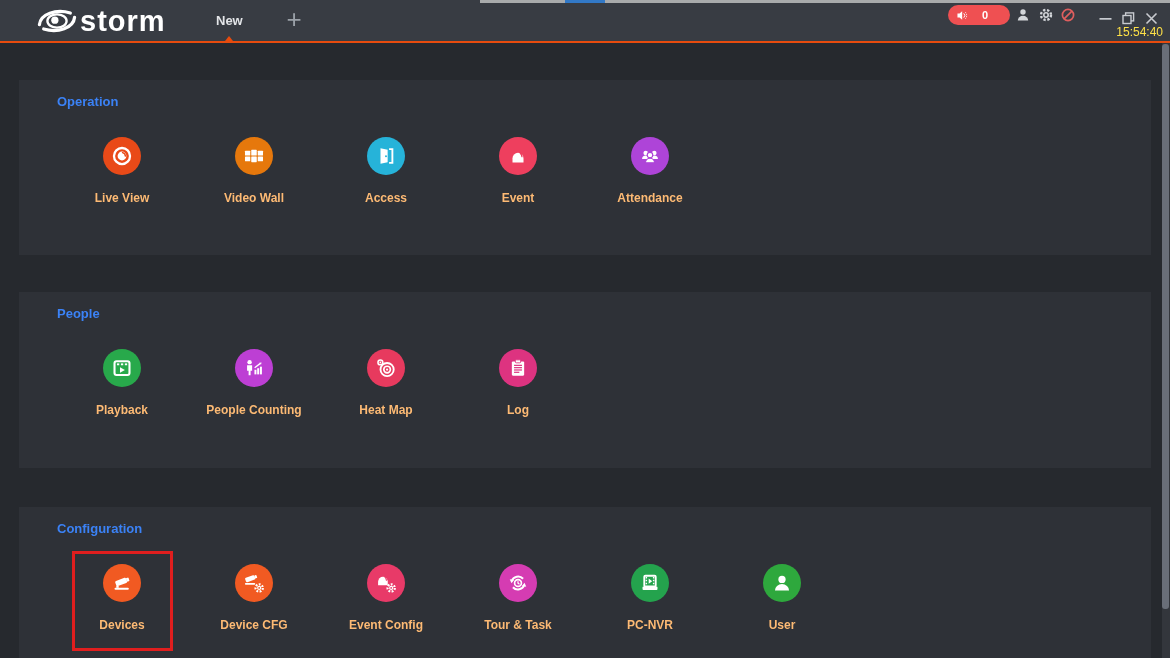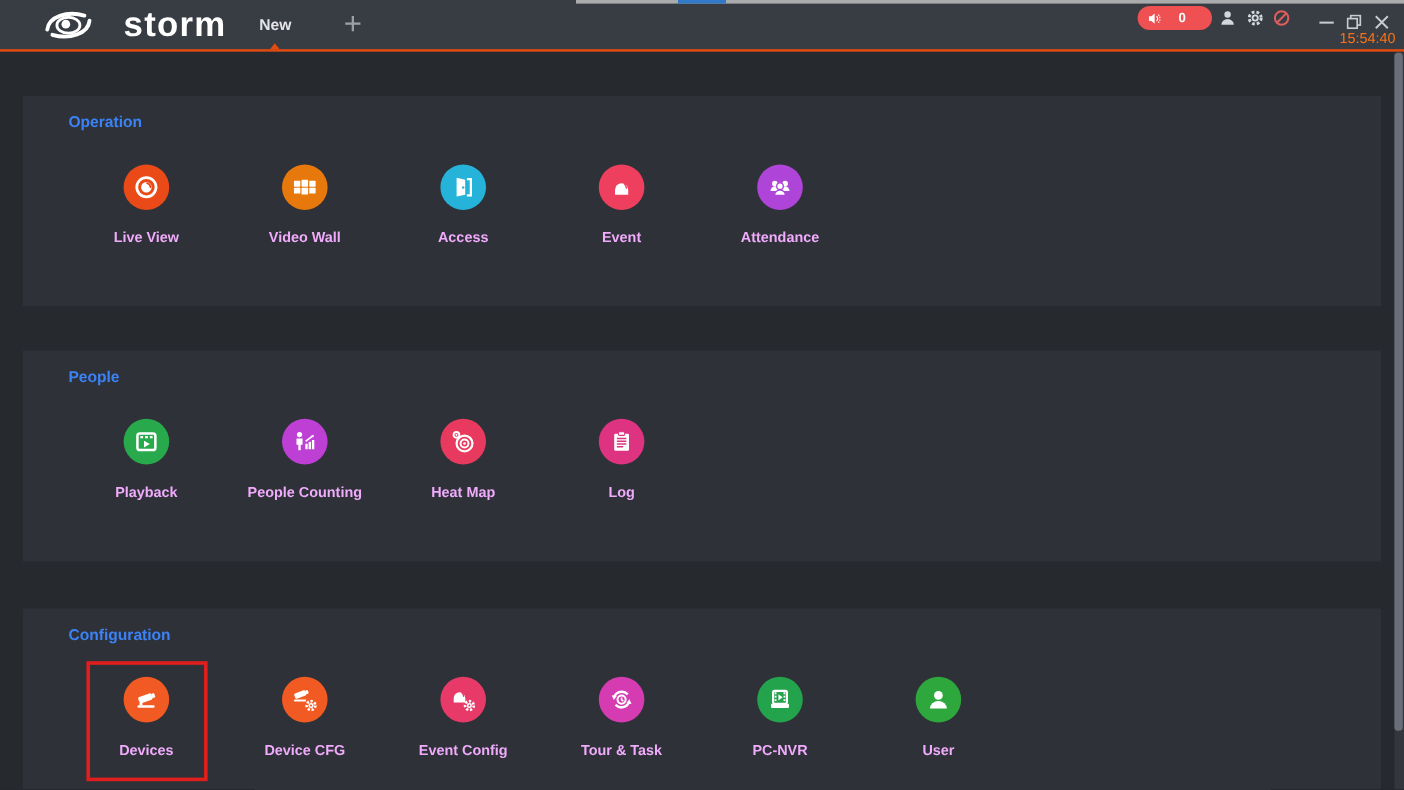--- a/index.html
+++ b/index.html
@@ -7,51 +7,51 @@
        font-family:"Liberation Sans",sans-serif;background:#26292e;}
 
   
   .rec-strip{position:absolute;top:0;left:480px;width:690px;height:3px;background:#a9abac;z-index:30;}
   .rec-strip .seg{position:absolute;top:0;left:85px;width:40px;height:3px;background:#3279c7;}
 
   
   .titlebar{position:absolute;top:0;left:0;width:100%;height:41px;background:#383c43;
             border-bottom:2px solid #e64b0e;z-index:10;}
   .logo{position:absolute;left:34px;top:4px;display:flex;align-items:center;}
-  .logo-text{color:#ffffff;font-size:29px;font-weight:bold;letter-spacing:1px;margin-left:23px;line-height:34px;}
+  .logo-text{color:#ffffff;font-size:29px;font-weight:bold;letter-spacing:1px;margin-left:0;line-height:34px;}
   .tab{position:absolute;left:200px;top:0;height:41px;padding:0 16px;display:flex;align-items:center;cursor:default;text-align:center;}
   .tab-label{color:#e3e5e8;font-size:13px;font-weight:bold;}
   .tab-caret{position:absolute;bottom:0;left:50%;margin-left:-4px;width:0;height:0;
              border-left:4px solid transparent;border-right:4px solid transparent;border-bottom:5px solid #e64b0e;}
   .addtab{position:absolute;left:281px;top:5px;width:26px;height:30px;color:#9aa0a7;
           font-size:26px;font-weight:300;text-align:center;line-height:28px;}
   .badge-pill{position:absolute;left:948px;top:5px;width:62px;height:20px;border-radius:10px;
               background:#ef5052;display:flex;align-items:center;}
   .badge-pill svg{margin-left:8px;}
   .badge-count{color:#ffffff;font-size:11px;font-weight:bold;margin-left:13px;}
   .tb-ico{position:absolute;top:7px;width:16px;height:16px;}
   .net-ico{color:#de5e5e;}
   .win-btn{position:absolute;top:12px;width:13px;height:13px;}
-  .time{position:absolute;right:7px;top:25px;color:#f97316;font-size:12px;}
+  .time{position:absolute;right:7px;top:25px;color:#fde047;font-size:12px;}
 
   
   .scroll-track{position:absolute;right:0;top:43px;width:8px;height:615px;background:#33363c;}
   .scroll-thumb{position:absolute;right:1px;top:1px;width:7px;height:565px;background:#696e78;border-radius:3px;}
 
   
   .panel{position:absolute;left:19px;width:1132px;background:#2e3137;}
   .panel.p1{top:80px;height:175px;}
   .panel.p2{top:292px;height:176px;}
   .panel.p3{top:507px;height:151px;}
   .sec-title{position:absolute;left:38px;top:14px;color:#3b82f6;font-size:13px;font-weight:bold;}
   .tiles{position:absolute;left:37px;top:57px;display:flex;}
   .tile{width:132px;display:flex;flex-direction:column;align-items:center;cursor:pointer;}
   .circ{width:38px;height:38px;border-radius:50%;background:var(--c,#888);
         display:flex;align-items:center;justify-content:center;}
-  .tlabel{margin-top:16px;color:#f0abfc;font-size:12px;font-weight:bold;white-space:nowrap;}
+  .tlabel{margin-top:16px;color:#fdba74;font-size:12px;font-weight:bold;white-space:nowrap;}
 
   .hl-box{position:absolute;left:53px;top:44px;width:95px;height:94px;border:3px solid #e01e1e;z-index:5;pointer-events:none;}
 </style>
 </head>
 <body>
 
 <div class="app">
 
   <div class="rec-strip">
     <div class="seg"></div>

